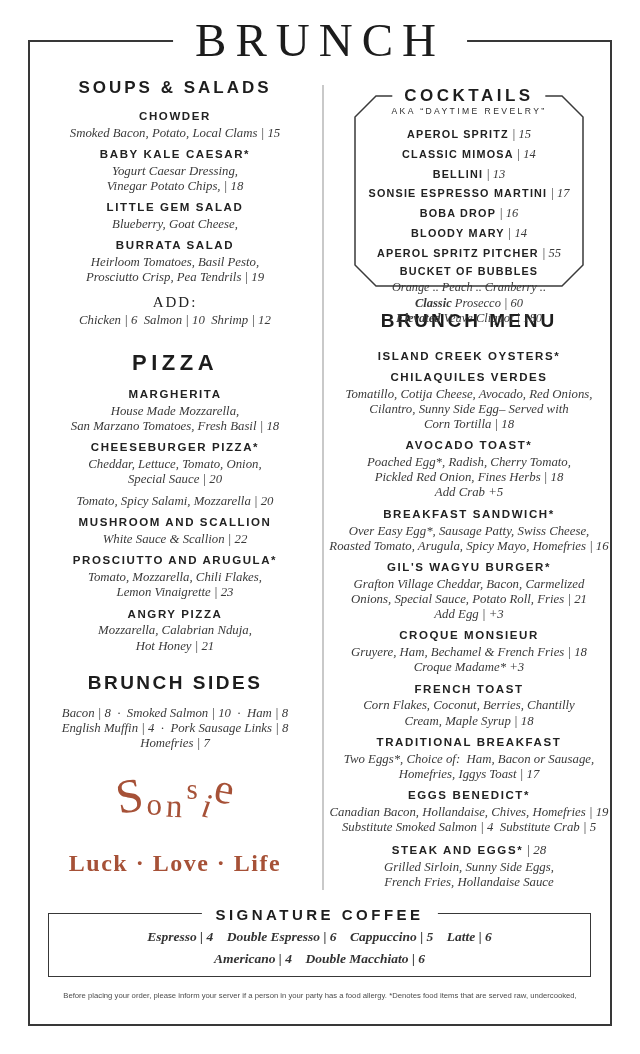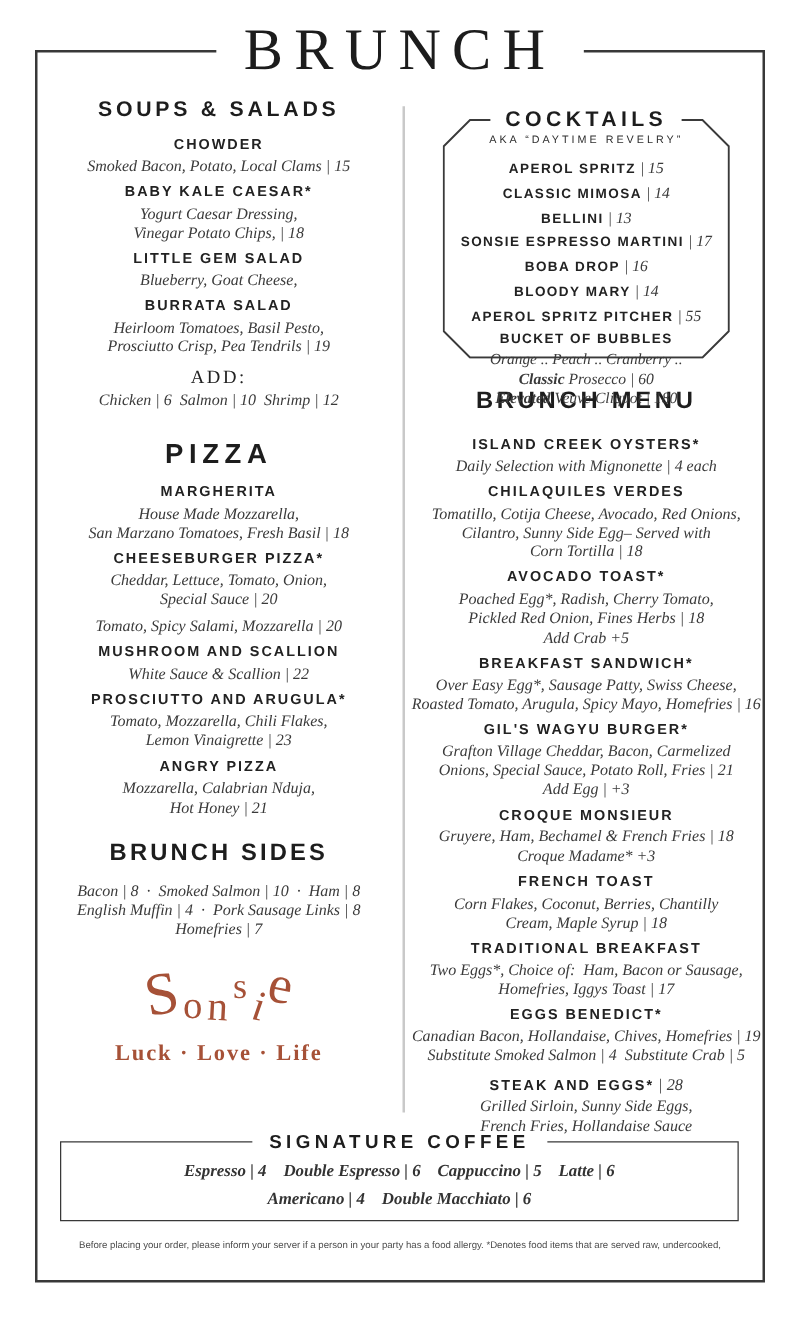--- a/index.html
+++ b/index.html
@@ -65,21 +65,21 @@
   .logo-word { height:64px; color:var(--logo-color);
     font-family:"Liberation Serif", serif; line-height:60px; }
   .logo-letter { display:inline-block; margin:0 2px; }
   .lg-0 { font-size:48px; transform:rotate(-10deg); }
   .lg-1 { font-size:31px; transform:translateY(3px); }
   .lg-2 { font-size:33px; transform:translateY(5px) rotate(3deg); }
   .lg-3 { font-size:29px; transform:translateY(-13px); }
   .lg-4 { font-size:34px; font-style:italic; transform:translateY(5px) rotate(9deg); }
   .lg-5 { font-size:43px; transform:translateY(-9px) rotate(11deg); }
   .logo-tagline { color:var(--logo-color); font-family:"Liberation Serif", serif;
-    font-weight:bold; font-size:18px; letter-spacing:1.5px; margin-top:2px; }
+    font-weight:bold; font-size:24px; letter-spacing:1.5px; margin-top:20px; }
 
   
   .coffee-box { position:absolute; left:48px; top:913px; width:541px; height:62px;
     border:1.5px solid var(--frame-color); }
   .coffee-title { position:absolute; top:0; left:50%; transform:translate(-50%,-50%);
     background:#fff; padding:0 14px; white-space:nowrap;
     font-size:15px; font-weight:bold; letter-spacing:3.5px; color:#1d1d1d; }
   .coffee-lines { padding-top:12px; text-align:center;
     font-family:"Liberation Serif", serif; font-style:italic;
     font-size:13.5px; color:#333; line-height:1.6;font-weight:bold; }
@@ -189,21 +189,20 @@
             <div class="bucket-flavors" data-name="bucket-flavors">Orange .. Peach .. Cranberry ..</div>
             <div class="bucket-option" data-name="bucket-option-classic"><span class="bucket-lead" data-name="bucket-option-lead">Classic</span><span data-name="bucket-option-rest"> Prosecco | 60</span></div>
             <div class="bucket-option" data-name="bucket-option-elevated"><span class="bucket-lead" data-name="bucket-option-lead">Elevated</span><span data-name="bucket-option-rest"> Veuve Cliquot | 180</span></div>
           </div>
       </div>
     </div>
     <div class="brunch-heading" data-name="brunch-menu-heading">BRUNCH MENU</div>
     <div id="brunch-items" data-name="brunch-menu-items">
         <div class="menu-item" data-name="menu-item-island-creek-oysters">
           <div class="item-name" data-name="item-name"><span data-name="item-name-text">ISLAND CREEK OYSTERS*</span></div>
-          <div class="item-desc" data-name="item-description-line">Daily Selection with Mignonette | 4 each</div>
         </div>
         <div class="menu-item" data-name="menu-item-chilaquiles-verdes">
           <div class="item-name" data-name="item-name"><span data-name="item-name-text">CHILAQUILES VERDES</span></div>
           <div class="item-desc" data-name="item-description-line">Tomatillo, Cotija Cheese, Avocado, Red Onions,</div>
           <div class="item-desc" data-name="item-description-line">Cilantro, Sunny Side Egg– Served with</div>
           <div class="item-desc" data-name="item-description-line">Corn Tortilla | 18</div>
         </div>
         <div class="menu-item" data-name="menu-item-avocado-toast">
           <div class="item-name" data-name="item-name"><span data-name="item-name-text">AVOCADO TOAST*</span></div>
           <div class="item-desc" data-name="item-description-line">Poached Egg*, Radish, Cherry Tomato,</div>

